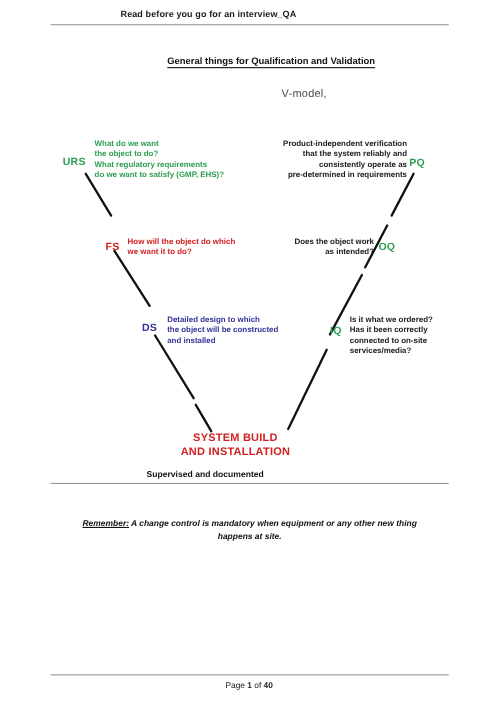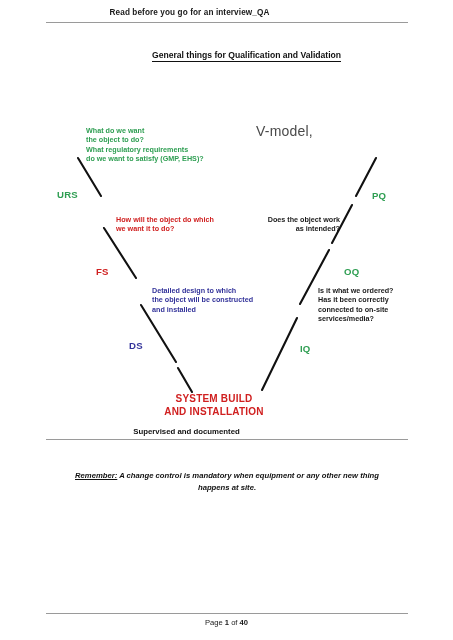--- a/index.html
+++ b/index.html
@@ -53,24 +53,23 @@
   }
   .doc-title span {
     border-bottom: 1px solid #111111;
     padding-bottom: 1px;
   }
 
   .vmodel-label {
     position: absolute;
     left: 256px;
     top: 80px;
-    font-size: 14px;
+    font-size: 10px;
     color: #4a4a4a;
     letter-spacing: 0.2px;
-    margin-top: 43px;
   }
 
   
   .vsvg {
     position: absolute;
     left: 0;
     top: 0;
     width: 453px;
     height: 640px;
     pointer-events: none;
@@ -81,21 +80,20 @@
     position: absolute;
     font-size: 7.2px;
     font-weight: bold;
     line-height: 1.30;
   }
   .tag {
     position: absolute;
     font-size: 9.6px;
     font-weight: bold;
     letter-spacing: 0.2px;
-    margin-top: 47px;
   }
 
   
   .blk-urs { left: 86px;  top: 126px; width: 132px; color: #2e9e52; text-align: left; }
   .tag-urs { left: 57px;  top: 142px; color: #2e9e52; }
 
   
   .blk-pq  { left: 238px; top: 126px; width: 132px; color: #1a1a1a; text-align: right; }
   .tag-pq  { left: 372px; top: 143px; color: #2e9e52; }
 
@@ -195,20 +193,26 @@
 
   <div class="tag tag-urs">URS</div>
   <div class="blk blk-urs">
     <div>What do we want</div>
     <div>the object to do?</div>
     <div>What regulatory requirements</div>
     <div>do we want to satisfy (GMP, EHS)?</div>
   </div>
 
   <div class="tag tag-pq">PQ</div>
+  <div class="blk blk-pq">
+    <div>Product-independent verification</div>
+    <div>that the system reliably and</div>
+    <div>consistently operate as</div>
+    <div>pre-determined in requirements</div>
+  </div>
 
   <div class="tag tag-fs">FS</div>
   <div class="blk blk-fs">
     <div>How will the object do which</div>
     <div>we want it to do?</div>
   </div>
 
   <div class="tag tag-oq">OQ</div>
   <div class="blk blk-oq">
     <div>Does the object work</div>

